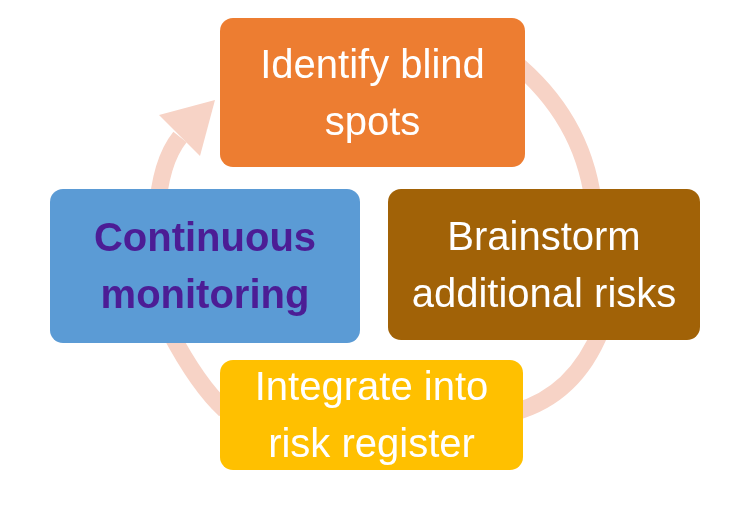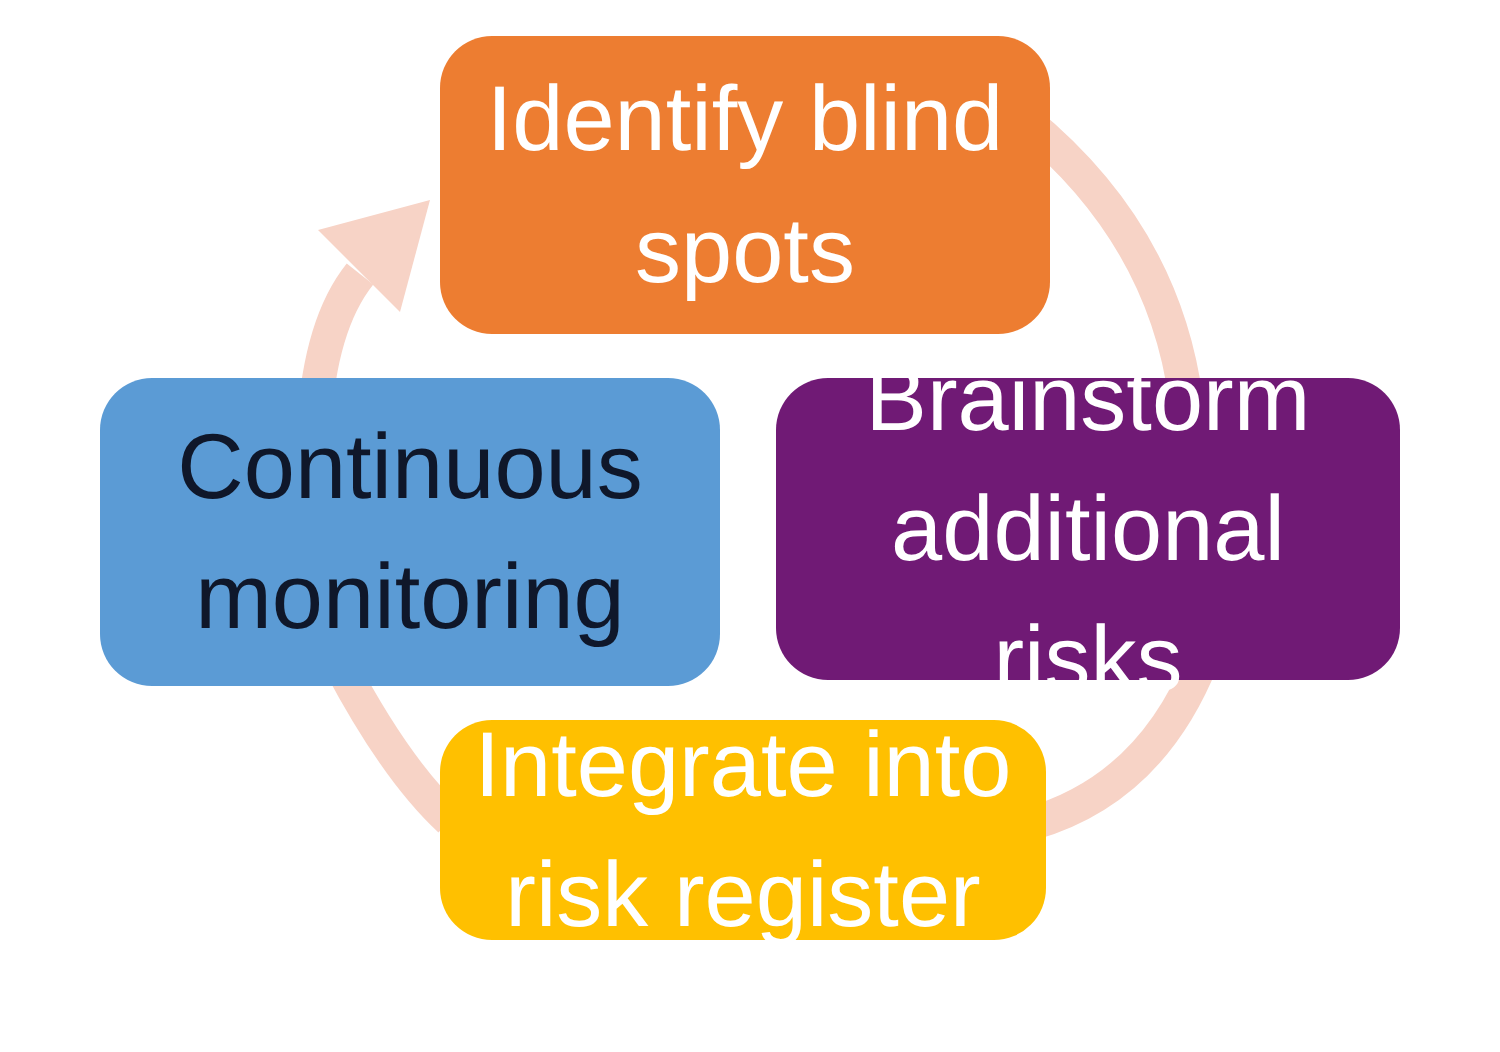--- a/index.html
+++ b/index.html
@@ -29,23 +29,23 @@
   }
   .node {
     position: absolute;
     z-index: 1;
     display: flex;
     align-items: center;
     justify-content: center;
     text-align: center;
     white-space: pre-line;
     color: #ffffff;
-    font-size: 46px;
+    font-size: 40px;
     line-height: 1.42;
-    border-radius: 26px;
+    border-radius: 13px;
     padding: 0 4px;
     box-sizing: border-box;
   }
   .node-top    { left: 220px; top: 18px;  width: 305px; height: 149px; }
   .node-right  { left: 388px; top: 189px; width: 312px; height: 151px; }
   .node-bottom { left: 220px; top: 360px; width: 303px; height: 110px; }
   .node-left   { left: 50px;  top: 189px; width: 310px; height: 154px; }
 </style>
 </head>
 <body>
@@ -60,22 +60,22 @@
     <path class="arc" d="M 512 60 C 555 95 585 140 593 200" style="stroke: rgb(247, 211, 198);"></path>
 
     <path class="arc" d="M 601 330 Q 575 395 515 412" style="stroke: rgb(247, 211, 198);"></path>
 
     <path class="arc" d="M 225 410 Q 198 385 170 332" style="stroke: rgb(247, 211, 198);"></path>
   </svg>
 
   <div class="node node-top" style="background: rgb(237, 125, 49); color: rgb(255, 255, 255);">Identify blind
 spots</div>
 
-  <div class="node node-right" style="background: #701a75; color: rgb(255, 255, 255);">Brainstorm
+  <div class="node node-right" style="background: #a16207; color: rgb(255, 255, 255);">Brainstorm
 additional risks</div>
 
   <div class="node node-bottom" style="background: rgb(255, 192, 0); color: rgb(255, 255, 255);">Integrate into
 risk register</div>
 
-  <div class="node node-left" style="background: rgb(91, 155, 213); color: #0f172a;">Continuous
+  <div class="node node-left" style="background: rgb(91, 155, 213); color: #4c1d95; font-weight: bold;">Continuous
 monitoring</div>
 
 </div>
 
 </body></html>

